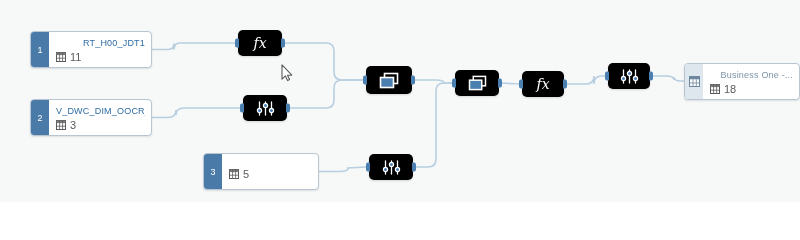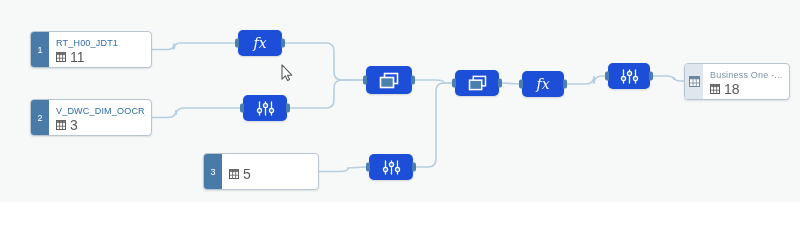--- a/index.html
+++ b/index.html
@@ -58,52 +58,53 @@
     min-width: 0;
   }
   .card-title {
     font-size: 9px;
     color: #2e6ca4;
     white-space: nowrap;
     overflow: hidden;
     text-overflow: clip;
     letter-spacing: .2px;
     line-height: 11px;
+    text-align: right;
   }
   .card-title.muted {
     color: #7d93a8;
   }
   .card-sub {
     display: flex;
     align-items: center;
     gap: 4px;
     margin-top: 3px;
     line-height: 10px;
   }
   .card-count {
-    font-size: 14px;
+    font-size: 11px;
     color: #5a5a5a;
   }
 
   
   .grid-icon {
     width: 10px;
     height: 10px;
     display: block;
   }
   .dbicon {
     width: 11px;
     height: 11px;
     display: block;
   }
 
   
   .op {
     position: absolute;
-    background: #1d4ed8;
+    background: #000000;
     border-radius: 5px;
     display: flex;
     align-items: center;
     justify-content: center;
     box-shadow: 0 1px 2px rgba(40,60,80,0.18);
     box-sizing: border-box;
   }
   .op::before, .op::after {
     content: "";
     position: absolute;
@@ -274,21 +275,21 @@
         <line x1="3.5" y1="1" x2="3.5" y2="14"></line>
         <line x1="9.5" y1="1" x2="9.5" y2="14"></line>
         <line x1="15.5" y1="1" x2="15.5" y2="14"></line>
       </g>
       <circle cx="3.5" cy="9.5" r="2.1" fill="#4a7fb0" stroke="#ffffff" stroke-width="1.2"></circle>
       <circle cx="9.5" cy="4.5" r="2.1" fill="#4a7fb0" stroke="#ffffff" stroke-width="1.2"></circle>
       <circle cx="15.5" cy="9.5" r="2.1" fill="#4a7fb0" stroke="#ffffff" stroke-width="1.2"></circle>
     </svg>
   </div>
 
-  <div class="node-card" style="left:684px; top:63px; width:106px; height:37px;">
+  <div class="node-card" style="left:684px; top:63px; width:116px; height:37px;">
     <div class="card-badge iconbadge">
       <svg class="dbicon" viewBox="0 0 11 11">
         <rect x="0.5" y="0.5" width="10" height="10" fill="#ffffff" stroke="#6e87a0" stroke-width="1"></rect>
         <rect x="0.5" y="0.5" width="10" height="2.8" fill="#6e87a0"></rect>
         <line x1="4" y1="3.3" x2="4" y2="10.5" stroke="#6e87a0" stroke-width="0.8"></line>
         <line x1="7.3" y1="3.3" x2="7.3" y2="10.5" stroke="#6e87a0" stroke-width="0.8"></line>
         <line x1="0.5" y1="7" x2="10.5" y2="7" stroke="#6e87a0" stroke-width="0.8"></line>
       </svg>
     </div>
     <div class="card-body">

